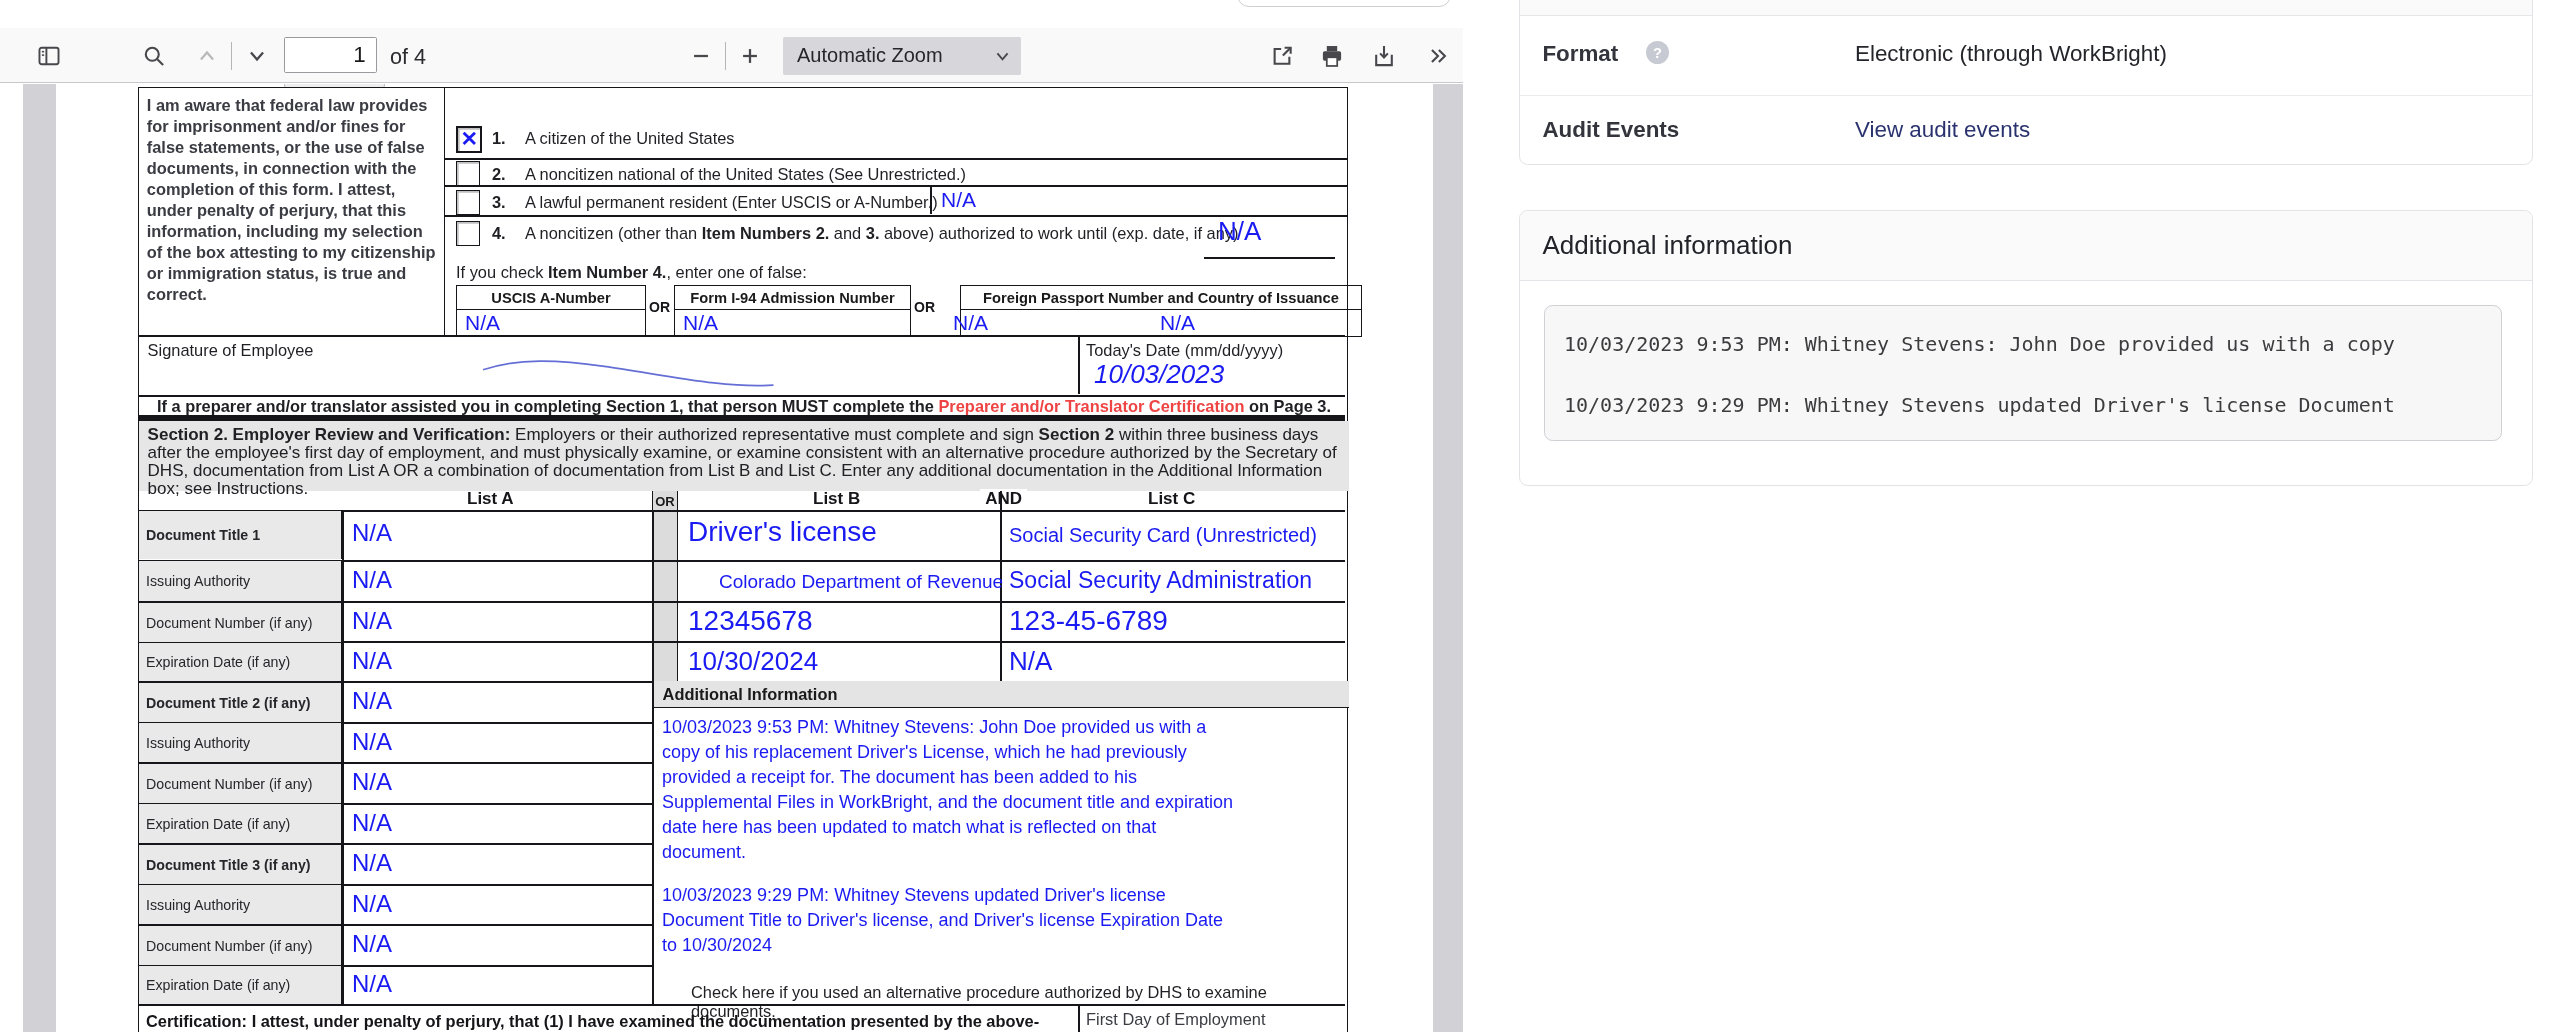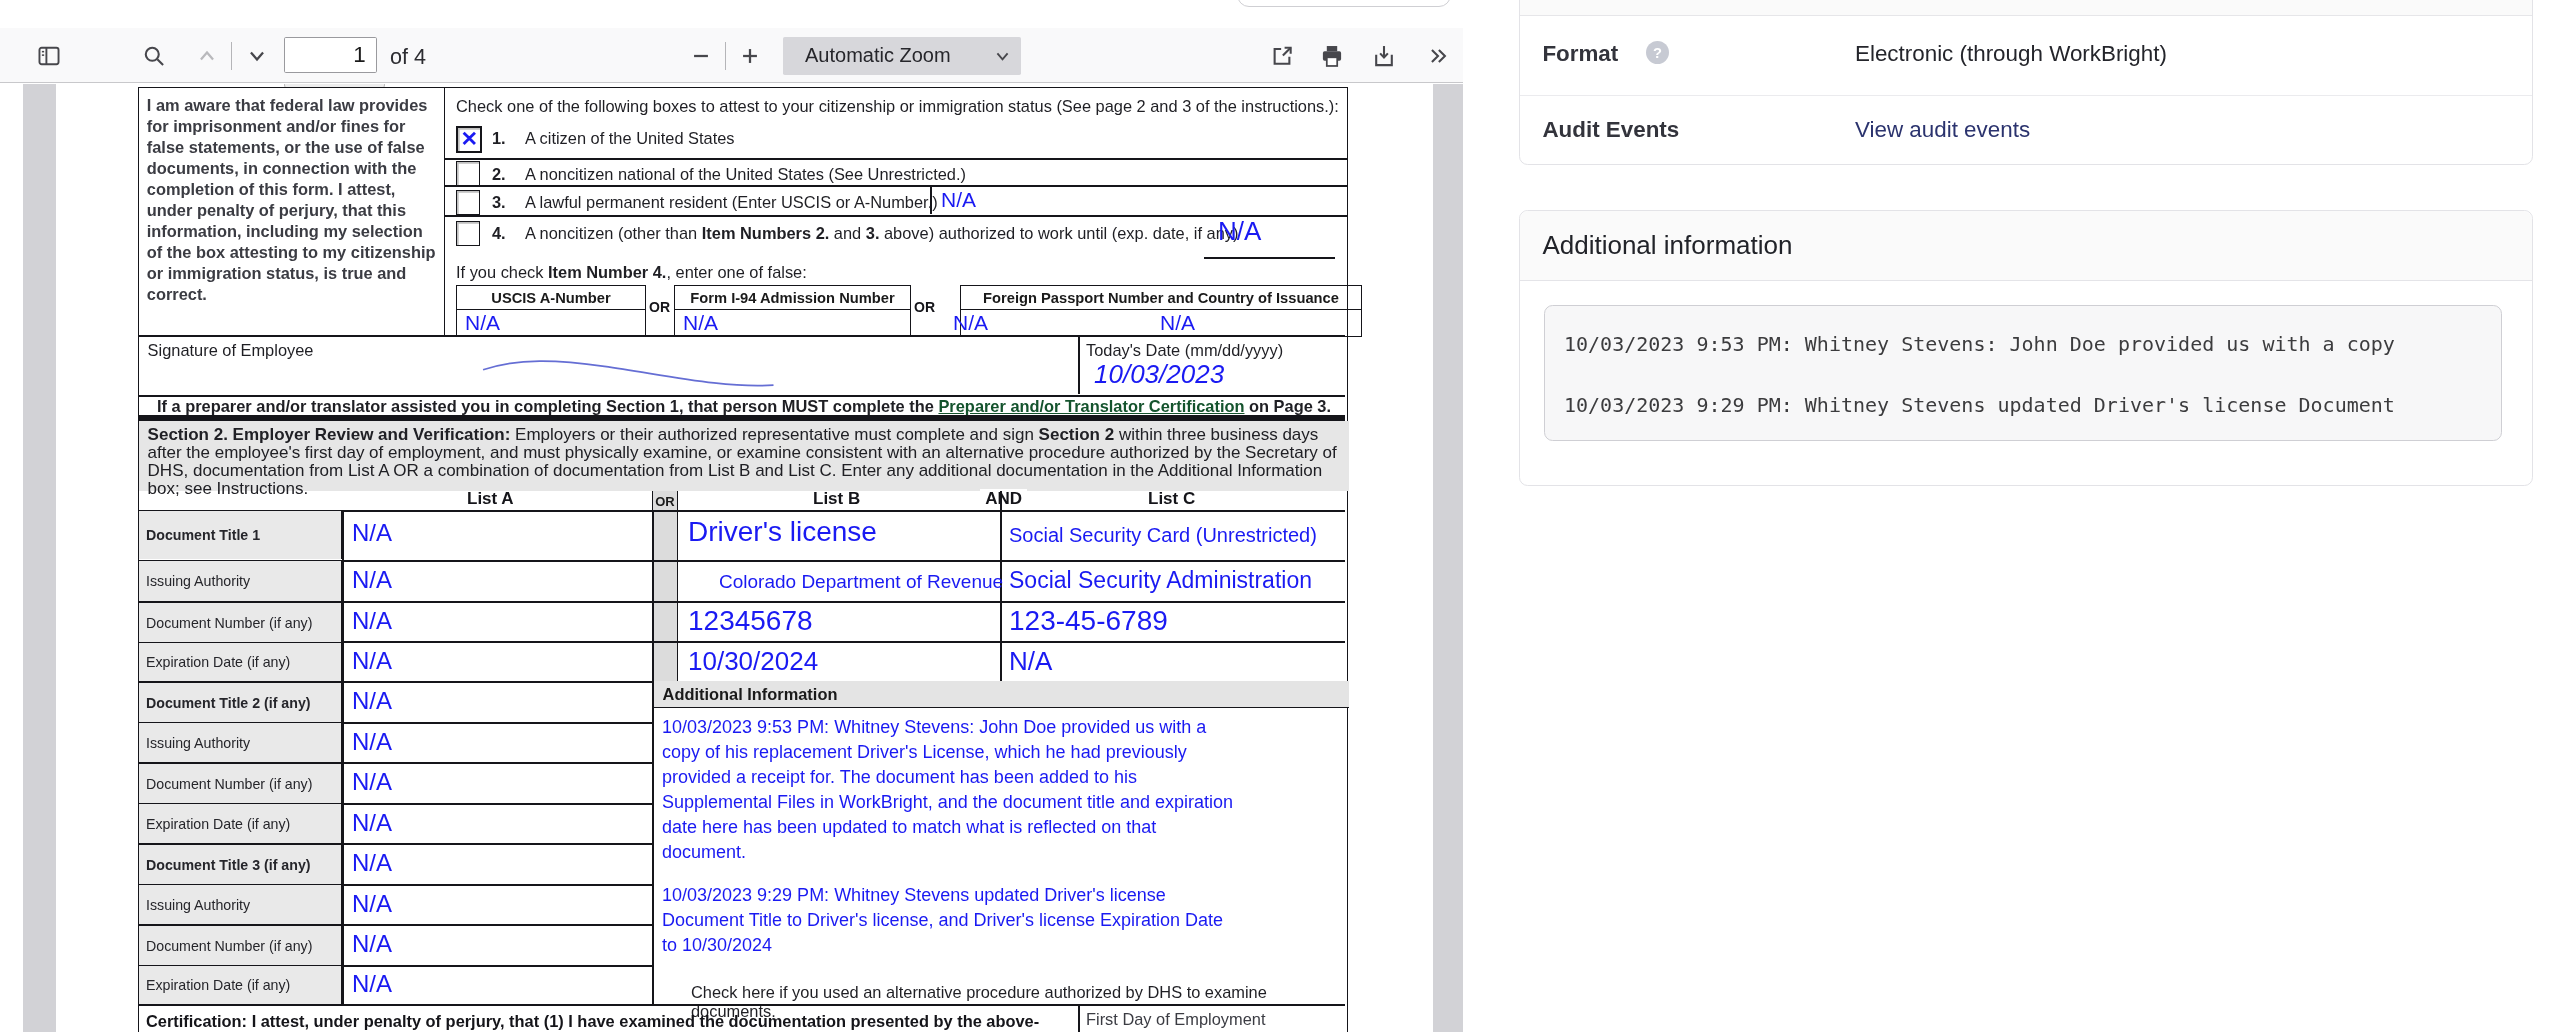--- a/index.html
+++ b/index.html
@@ -16,21 +16,21 @@
         align-items:center;justify-content:center;border-radius:2.6px;}
   .tbtn svg{display:block;}
   .tsep{position:absolute;top:14px;width:0.9px;height:28px;background:#b5b5b8;}
   #page-input{position:absolute;left:284px;top:8.6px;width:93px;height:36px;
       box-sizing:border-box;border:0.9px solid #9a9a9e;border-radius:1.7px;background:#fff;
       text-align:right;padding-right:10.3px;font-size:22.4px;color:#1a1a1a;
       font-family:"Liberation Sans",sans-serif;}
   #page-count{position:absolute;left:390px;top:15.5px;font-size:21.6px;color:#2c2c30;}
   #zoom-select{position:absolute;left:783px;top:8.6px;width:238px;height:38px;
       background:#d7d7db;border-radius:1.7px;display:flex;align-items:center;}
-  #zoom-select span{font-size:20px;color:#26262b;padding-left:22px;}
+  #zoom-select span{font-size:20px;color:#26262b;padding-left:14px;}
   #zoom-chevron{position:absolute;right:10.3px;top:12px;}
   
   #viewer{left:0;top:84px;width:1463px;height:949px;background:#d2d2d6;}
   #viewer-left-white{left:0;top:84px;width:23px;height:949px;background:#fff;}
   #pdf-page{left:56px;top:84px;width:1377px;height:949px;background:#fff;overflow:hidden;}
   #field-sliver{left:228px;top:-3.4px;width:99px;height:7.8px;background:#ededed;
       border:0.9px solid #b5b5b5;border-radius:0 0 5.2px 5.2px;}
   
   #form{left:82px;top:3.4px;width:1210px;height:1086px;border:1.7px solid #15151a;
         box-sizing:border-box;background:#fff;color:#1a1a1a;}
@@ -42,21 +42,21 @@
   .chk{position:absolute;width:22.4px;height:22.4px;border:1.7px solid #15151a;background:#fff;
        box-shadow:inset 1.7px 1.7px 0 #c0c0c0;display:flex;align-items:center;justify-content:center;}
   .chk.checked{border-width:2.6px;}
   .chk .x{color:#1a1af2;font-size:21px;font-weight:bold;line-height:1;margin-top:-1.7px;}
   .fval{position:absolute;color:#1a1af2;white-space:nowrap;}
   .boxhdr{position:absolute;border:1.7px solid #15151a;box-sizing:border-box;}
   .boxhdr .h{height:22.4px;border-bottom:1.7px solid #15151a;display:flex;align-items:center;
              justify-content:center;font-weight:bold;font-size:14.7px;}
   .or-sm{position:absolute;font-weight:bold;font-size:14px;color:#15151a;}
   .seg-b{font-weight:bold;}
-  .seg-link{color:#14532d;text-decoration:underline;font-weight:bold;}
+  .seg-link{color:#ef4444;font-weight:bold;}
   #preparer-line{left:0;top:309px;width:1210px;text-align:center;font-weight:bold;
       font-size:16.4px;color:#1f1f24;}
   #sec2{left:0;top:333px;width:1210px;height:70px;background:#e6e6e6;box-sizing:border-box;
       padding:4.3px 8.6px;font-size:17px;line-height:18px;color:#202025;}
   .colhdr{position:absolute;top:401px;font-weight:bold;font-size:17px;color:#15151a;}
   #orcol{left:513px;top:403px;width:26px;height:191px;background:#dcdcdc;
       border-left:1.7px solid #15151a;border-right:1.7px solid #15151a;box-sizing:border-box;
       text-align:center;font-weight:bold;font-size:13px;padding-top:2.6px;}
   .rowlab{position:absolute;left:0;width:203px;background:#e9e9e9;box-sizing:border-box;
       border-right:1.7px solid #15151a;display:flex;align-items:center;padding-left:7px;
@@ -179,21 +179,20 @@
 <div class="abs" id="viewer"></div>
 <div class="abs" id="viewer-left-white"></div>
 
 <div class="abs" id="pdf-page">
   <div class="abs" id="field-sliver"></div>
 
   <div class="abs" id="form">
 
     <div class="abs" id="attest">I am aware that federal law provides for imprisonment and/or fines for false statements, or the use of false documents, in connection with the completion of this form.  I attest, under penalty of perjury, that this information, including my selection of the box attesting to my citizenship or immigration status, is true and correct.</div>
 
-    <div class="abs small-label" style="left:317px;top:8.6px;">Check one of the following boxes to attest to your citizenship or immigration status (See page 2 and 3 of the instructions.):</div>
 
     <div class="hline" style="left:306px;top:70px;width:903px;height:1.7px;"></div>
     <div class="hline" style="left:306px;top:97px;width:903px;height:1.7px;"></div>
     <div class="hline" style="left:306px;top:127px;width:903px;height:1.7px;"></div>
     <div class="vline" style="left:791px;top:97px;width:1.7px;height:29px;"></div>
 
     <div class="chk checked" style="left:317px;top:38px;">
       <span class="x">✕</span>
     </div>
     <span class="abs small-label" style="left:353px;top:41px;font-weight:bold;">1.</span>

